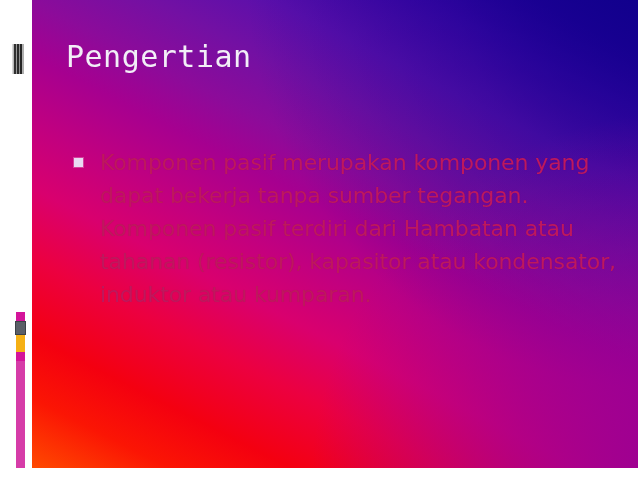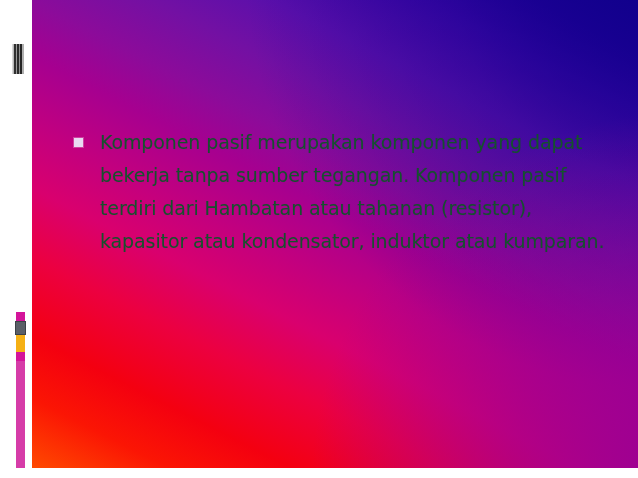--- a/index.html
+++ b/index.html
@@ -159,46 +159,48 @@
     position: absolute;
     left: 2px;
     top: 12px;
     width: 9px;
     height: 9px;
     background: #e9d9f2;
     box-shadow: 0 0 0 1px rgba(255,255,255,0.25);
   }
   .bullet-text {
     display: block;
-    color: #14532d;
+    color: #be185d;
     font-family: "DejaVu Sans", sans-serif;
-    font-size: 19px;
+    font-size: 22px;
     font-weight: 400;
     line-height: 33px;
     letter-spacing: -0.1px;
     text-shadow: 0 0 1px rgba(0,0,0,0.10);
+    margin-top: 20px;
   }
 </style>
 </head>
 <body>
 
 <div class="slide">
 
   <div class="slide-bg"></div>
 
   <div class="left-strip"></div>
 
   <div class="stripe-mark"></div>
 
   <div class="side-rail"></div>
   <div class="rail-seg-magenta-top"></div>
   <div class="rail-seg-dark"></div>
   <div class="rail-seg-yellow"></div>
   <div class="rail-seg-magenta-mid"></div>
 
+  <div class="title">Pengertian</div>
 
   <div class="body-block">
     <div class="bullet-row">
       <span class="bullet-marker"></span>
       <span class="bullet-text">Komponen pasif merupakan komponen yang dapat bekerja tanpa sumber tegangan. Komponen pasif terdiri dari Hambatan atau tahanan (resistor), kapasitor atau kondensator, induktor atau kumparan.</span>
     </div>
   </div>
 
   <div class="bottom-band"></div>
 

